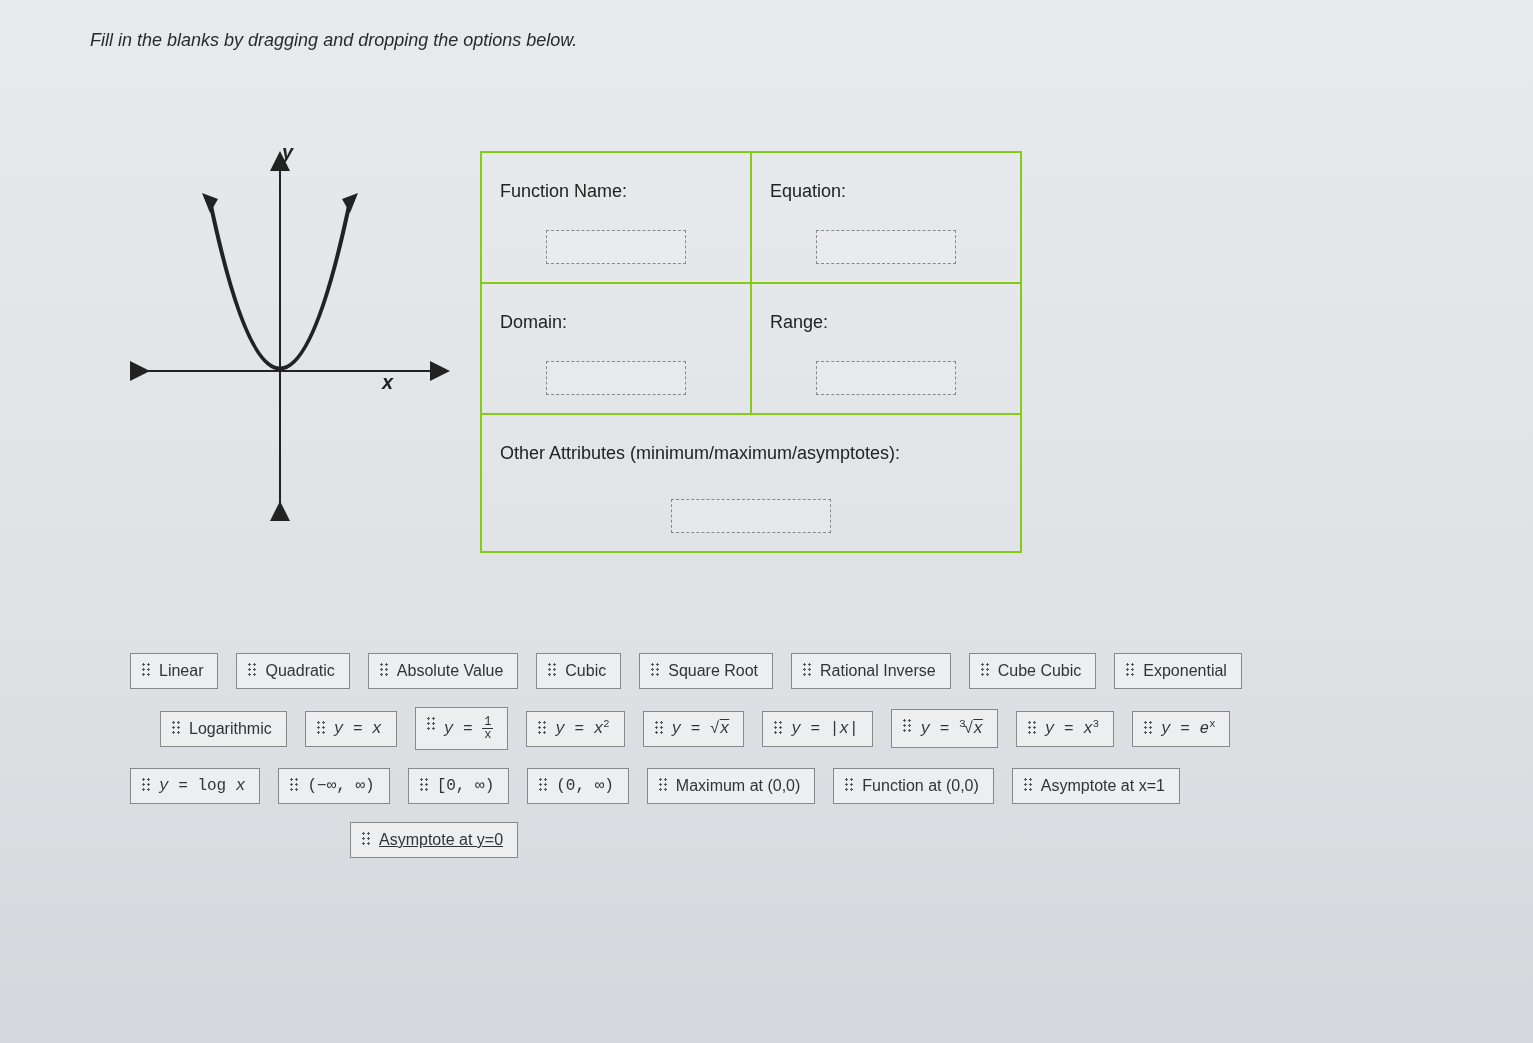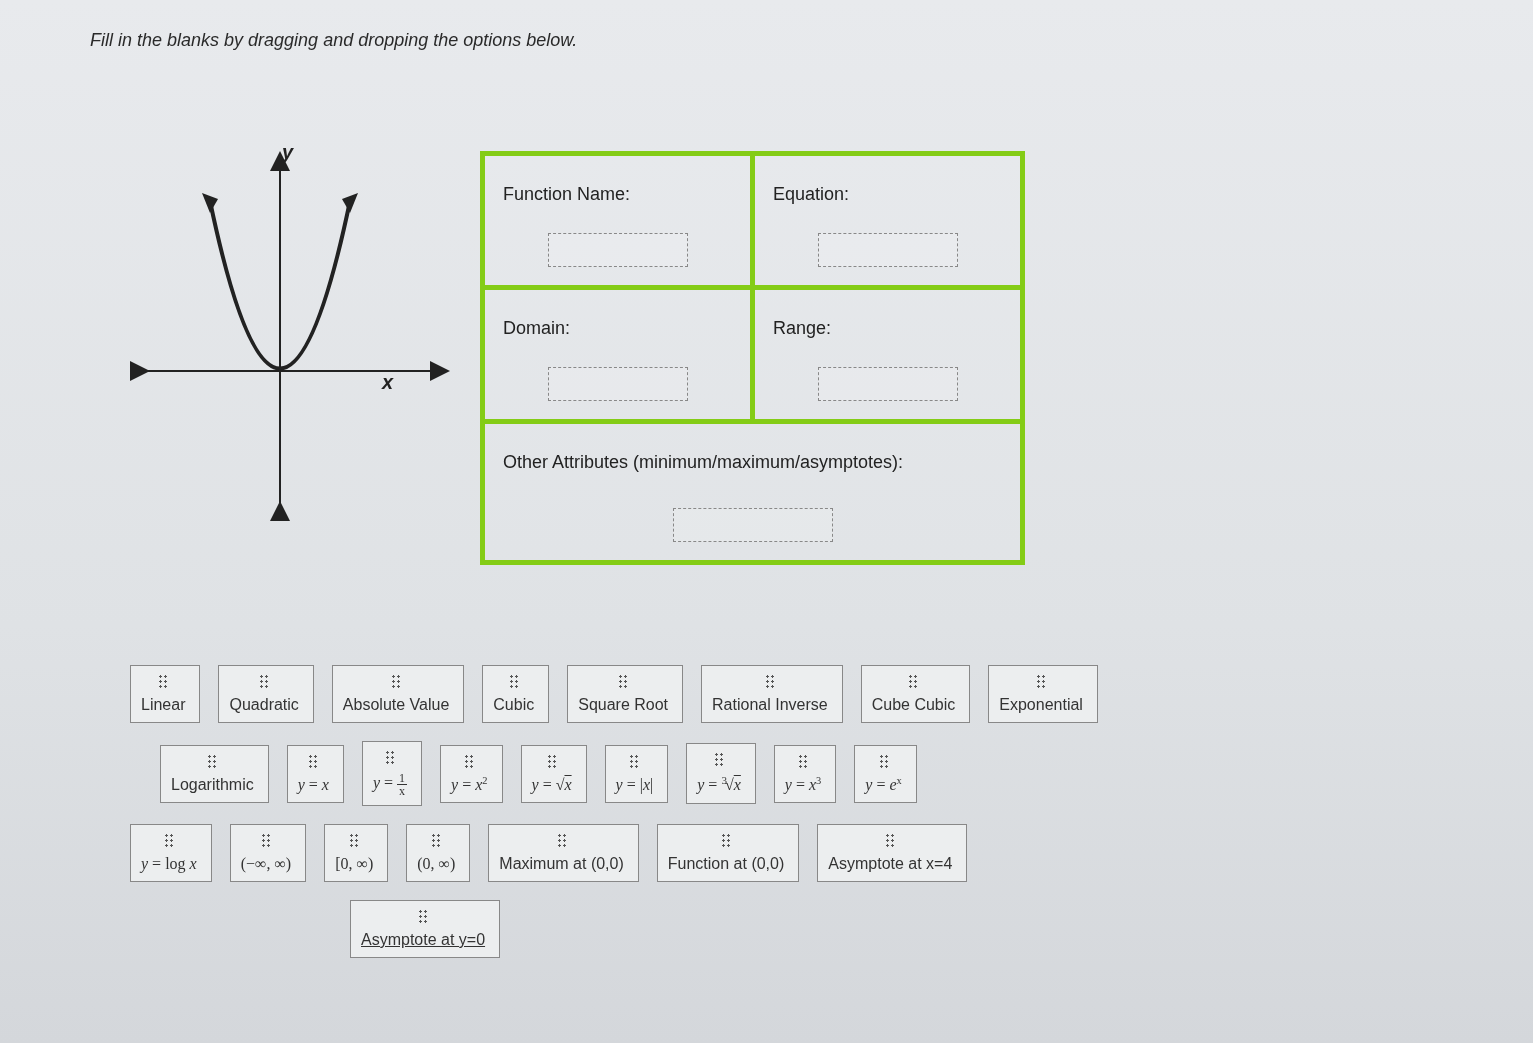--- a/index.html
+++ b/index.html
@@ -32,21 +32,21 @@
   .table-wrap {
     margin-left: 20px;
     margin-top: 10px;
   }
   table.form-table {
     border-collapse: collapse;
     border: 1px solid #555;
     background: rgba(255,255,255,0.05);
   }
   table.form-table td {
-    border: 5px solid #84cc16;
+    border: 2px solid #84cc16;
     padding: 28px 18px 18px 18px;
     vertical-align: top;
     font-size: 18px;
     color: #222;
   }
   .cell-label {
     display: block;
     margin-bottom: 28px;
   }
   .drop-target {
@@ -76,33 +76,32 @@
   .options-row.indent1 { margin-left: 30px; }
   .options-row.indent2 { }
   .options-row.indent3 { margin-left: 220px; text-decoration: underline; }
   .chip {
     border: 1px solid #888;
     background: #eceeef;
     padding: 8px 14px 8px 10px;
     font-size: 16px;
     color: #333;
     display: flex;
-    align-items: center;
+    align-items: flex-start;
     gap: 8px;
     white-space: nowrap;
-    flex-direction: column;
   }
   .chip .grip {
     display: inline-block;
     width: 10px;
     height: 14px;
     background:
       radial-gradient(circle, #555 1px, transparent 1.3px) 0 0 / 5px 5px;
   }
-  .chip .math { font-family: Liberation Serif, serif; font-style: italic; }
+  .chip .math { font-family: Liberation Mono, monospace; font-style: italic; }
   .chip .rm { font-style: normal; }
   .frac {
     display: inline-flex; flex-direction: column; align-items: center;
     font-size: 12px; line-height: 1; vertical-align: middle;
     font-style: normal;
   }
   .frac .n { border-bottom: 1px solid #333; padding: 0 2px; }
   .frac .d { padding: 0 2px; }
   sup { font-size: 0.65em; vertical-align: super; line-height: 0; font-style: normal;}
   .sqrt-sym { font-style: normal; }
@@ -264,21 +263,21 @@
     <div class="chip">
         <span class="grip"></span>
         <span>Maximum at (0,0)</span>
       </div>
     <div class="chip">
         <span class="grip"></span>
         <span>Function at (0,0)</span>
       </div>
     <div class="chip">
         <span class="grip"></span>
-        <span>Asymptote at x=4</span>
+        <span>Asymptote at x=1</span>
       </div>
   </div>
 
   <div class="options-row indent3">
     <div class="chip">
         <span class="grip"></span>
         <span>Asymptote at y=0</span>
       </div>
   </div>
 </div>

